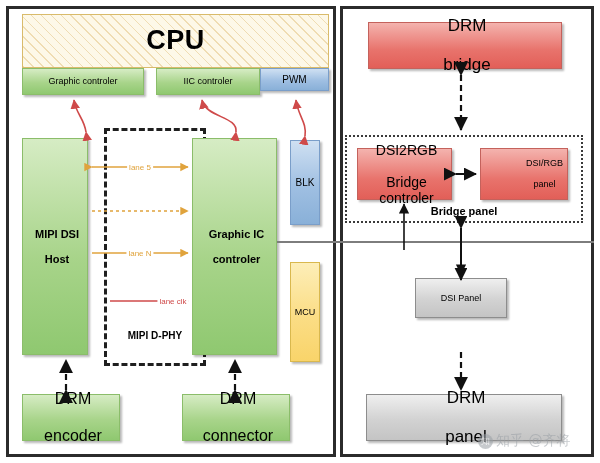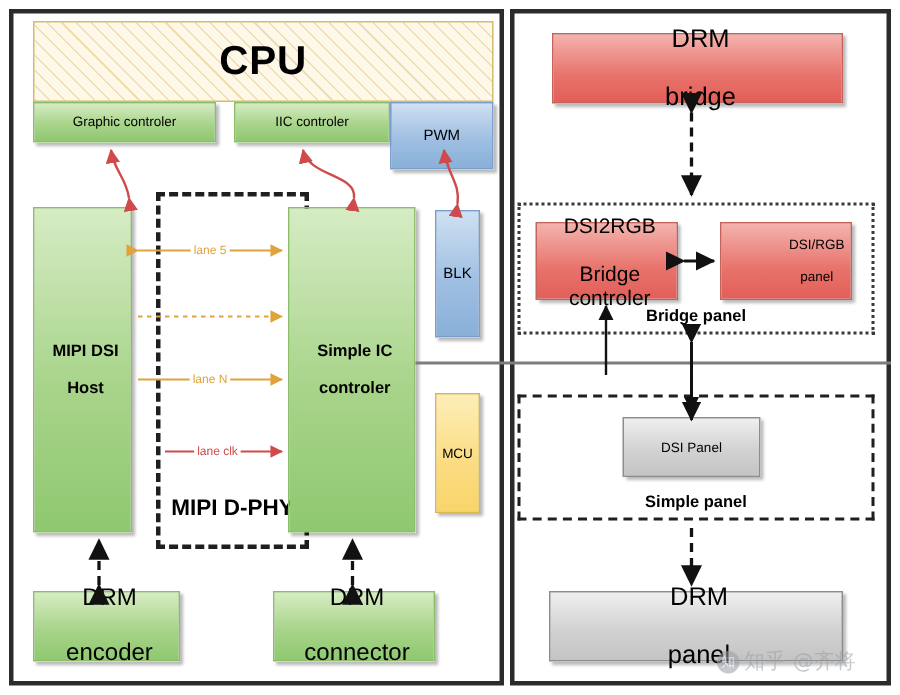--- a/index.html
+++ b/index.html
@@ -33,27 +33,27 @@
      background:linear-gradient(180deg,#cfe0f2 0%,#9fbfe2 55%,#89b0d8 100%);}
   .yellowbox{border:1px solid #d9b84e;
      background:linear-gradient(180deg,#fdeeb8 0%,#fbdd85 55%,#f9d46a 100%);}
   .redbox{border:1px solid #c4625c;
      background:linear-gradient(180deg,#f4b3ae 0%,#e8736c 60%,#e25f58 100%);}
   .graybox{border:1px solid #8d8d8d;
      background:linear-gradient(180deg,#efefef 0%,#d2d2d2 55%,#c4c4c4 100%);}
 
   #graphic-controler{left:22px;top:68px;width:122px;height:27px;font-size:9px;}
   #iic-controler{left:156px;top:68px;width:104px;height:27px;font-size:9px;}
-  #pwm{left:260px;top:68px;width:69px;height:45px;font-size:10px;}
+  #pwm{left:260px;top:68px;width:69px;height:23px;font-size:10px;}
 
   
   #mipi-dsi-host{left:22px;top:138px;width:66px;height:217px;font-size:11px;font-weight:bold;}
   #display-ic{left:192px;top:138px;width:85px;height:217px;font-size:11px;font-weight:bold;}
   #blk{left:290px;top:140px;width:30px;height:85px;font-size:10px;}
-  #mcu{left:290px;top:262px;width:30px;height:80px;font-size:9px;}
+  #mcu{left:290px;top:262px;width:30px;height:100px;font-size:9px;}
 
   #drm-encoder{left:22px;top:394px;width:98px;height:47px;font-size:16px;}
   #drm-connector{left:182px;top:394px;width:108px;height:47px;font-size:16px;}
 
   
   #drm-bridge{left:368px;top:22px;width:194px;height:47px;font-size:17px;}
   #dsi2rgb{left:357px;top:148px;width:95px;height:52px;font-size:14px;}
   #dsi-rgb-panel{left:480px;top:148px;width:88px;height:52px;font-size:9px;padding-left:37px;}
   #dsi-panel{left:415px;top:278px;width:92px;height:40px;font-size:9px;}
   #drm-panel{left:366px;top:394px;width:196px;height:47px;font-size:17px;}
@@ -63,31 +63,31 @@
   #bridge-panel{left:345px;top:135px;width:238px;height:88px;border:2px dotted #3a3a3a;}
   #simple-panel{left:345px;top:263px;width:238px;height:84px;border:2px dashed #1f1f1f;}
   .cont-label{position:absolute;font-size:11px;font-weight:bold;color:#000;
       width:100%;text-align:center;}
   #bridge-panel .cont-label{bottom:4px;}
   #simple-panel .cont-label{bottom:4px;}
 
   
   #dphy-box{left:104px;top:128px;width:102px;height:238px;border:3px dashed #1f1f1f;}
   #dphy-label{position:absolute;left:104px;top:330px;width:102px;text-align:center;
-      font-size:15px;font-weight:bold;color:#000;}
+      font-size:10px;font-weight:bold;color:#000;}
 
   
   #divider{position:absolute;left:277px;top:241px;width:317px;height:0;
       border-top:2px solid #7d7d7d;}
 
   svg.ovl{position:absolute;left:0;top:0;width:600px;height:463px;pointer-events:none;}
 
   .lane-label{position:absolute;font-size:8px;color:#e0a33c;background:#fff;
       padding:0 2px;transform:translate(-50%,-50%);white-space:nowrap;}
-  #lane-clk-label{color:#cf4a4a;}
+  #lane-clk-label{color:#cf4a4a;margin-left:28px;}
 
   
   #watermark{position:absolute;left:478px;top:428px;width:118px;height:26px;
      display:flex;align-items:center;gap:3px;opacity:.55;}
   #wm-logo{width:15px;height:15px;border-radius:50%;background:#9aa0a6;
      color:#fff;font-size:9px;display:flex;align-items:center;justify-content:center;}
   #wm-text{font-size:14px;color:#9aa0a6;font-weight:normal;
      font-family:"DejaVu Sans",sans-serif;}
 </style>
 </head>
@@ -117,21 +117,21 @@
 
   <div class="box greenbox" id="mipi-dsi-host">
     <span>
       <span>MIPI DSI</span><br>
       <span>Host</span>
     </span>
   </div>
 
   <div class="box greenbox" id="display-ic">
     <span>
-      <span>Simple IC</span><br>
+      <span>Graphic IC</span><br>
       <span>controler</span>
     </span>
   </div>
 
   <div class="box bluebox" id="blk">
     <span>BLK</span>
   </div>
   <div class="box yellowbox" id="mcu">
     <span>MCU</span>
   </div>
@@ -166,23 +166,20 @@
       <span>Bridge controler</span>
     </span>
   </div>
   <div class="box redbox" id="dsi-rgb-panel">
     <span>
       <span>DSI/RGB</span><br>
       <span>panel</span>
     </span>
   </div>
 
-  <div class="dashed-cont" id="simple-panel">
-    <div class="cont-label">Simple panel</div>
-  </div>
 
   <div class="box graybox" id="dsi-panel">
     <span>DSI Panel</span>
   </div>
 
   <div class="box graybox" id="drm-panel">
     <span>
       <span>DRM</span><br>
       <span>panel</span>
     </span>

